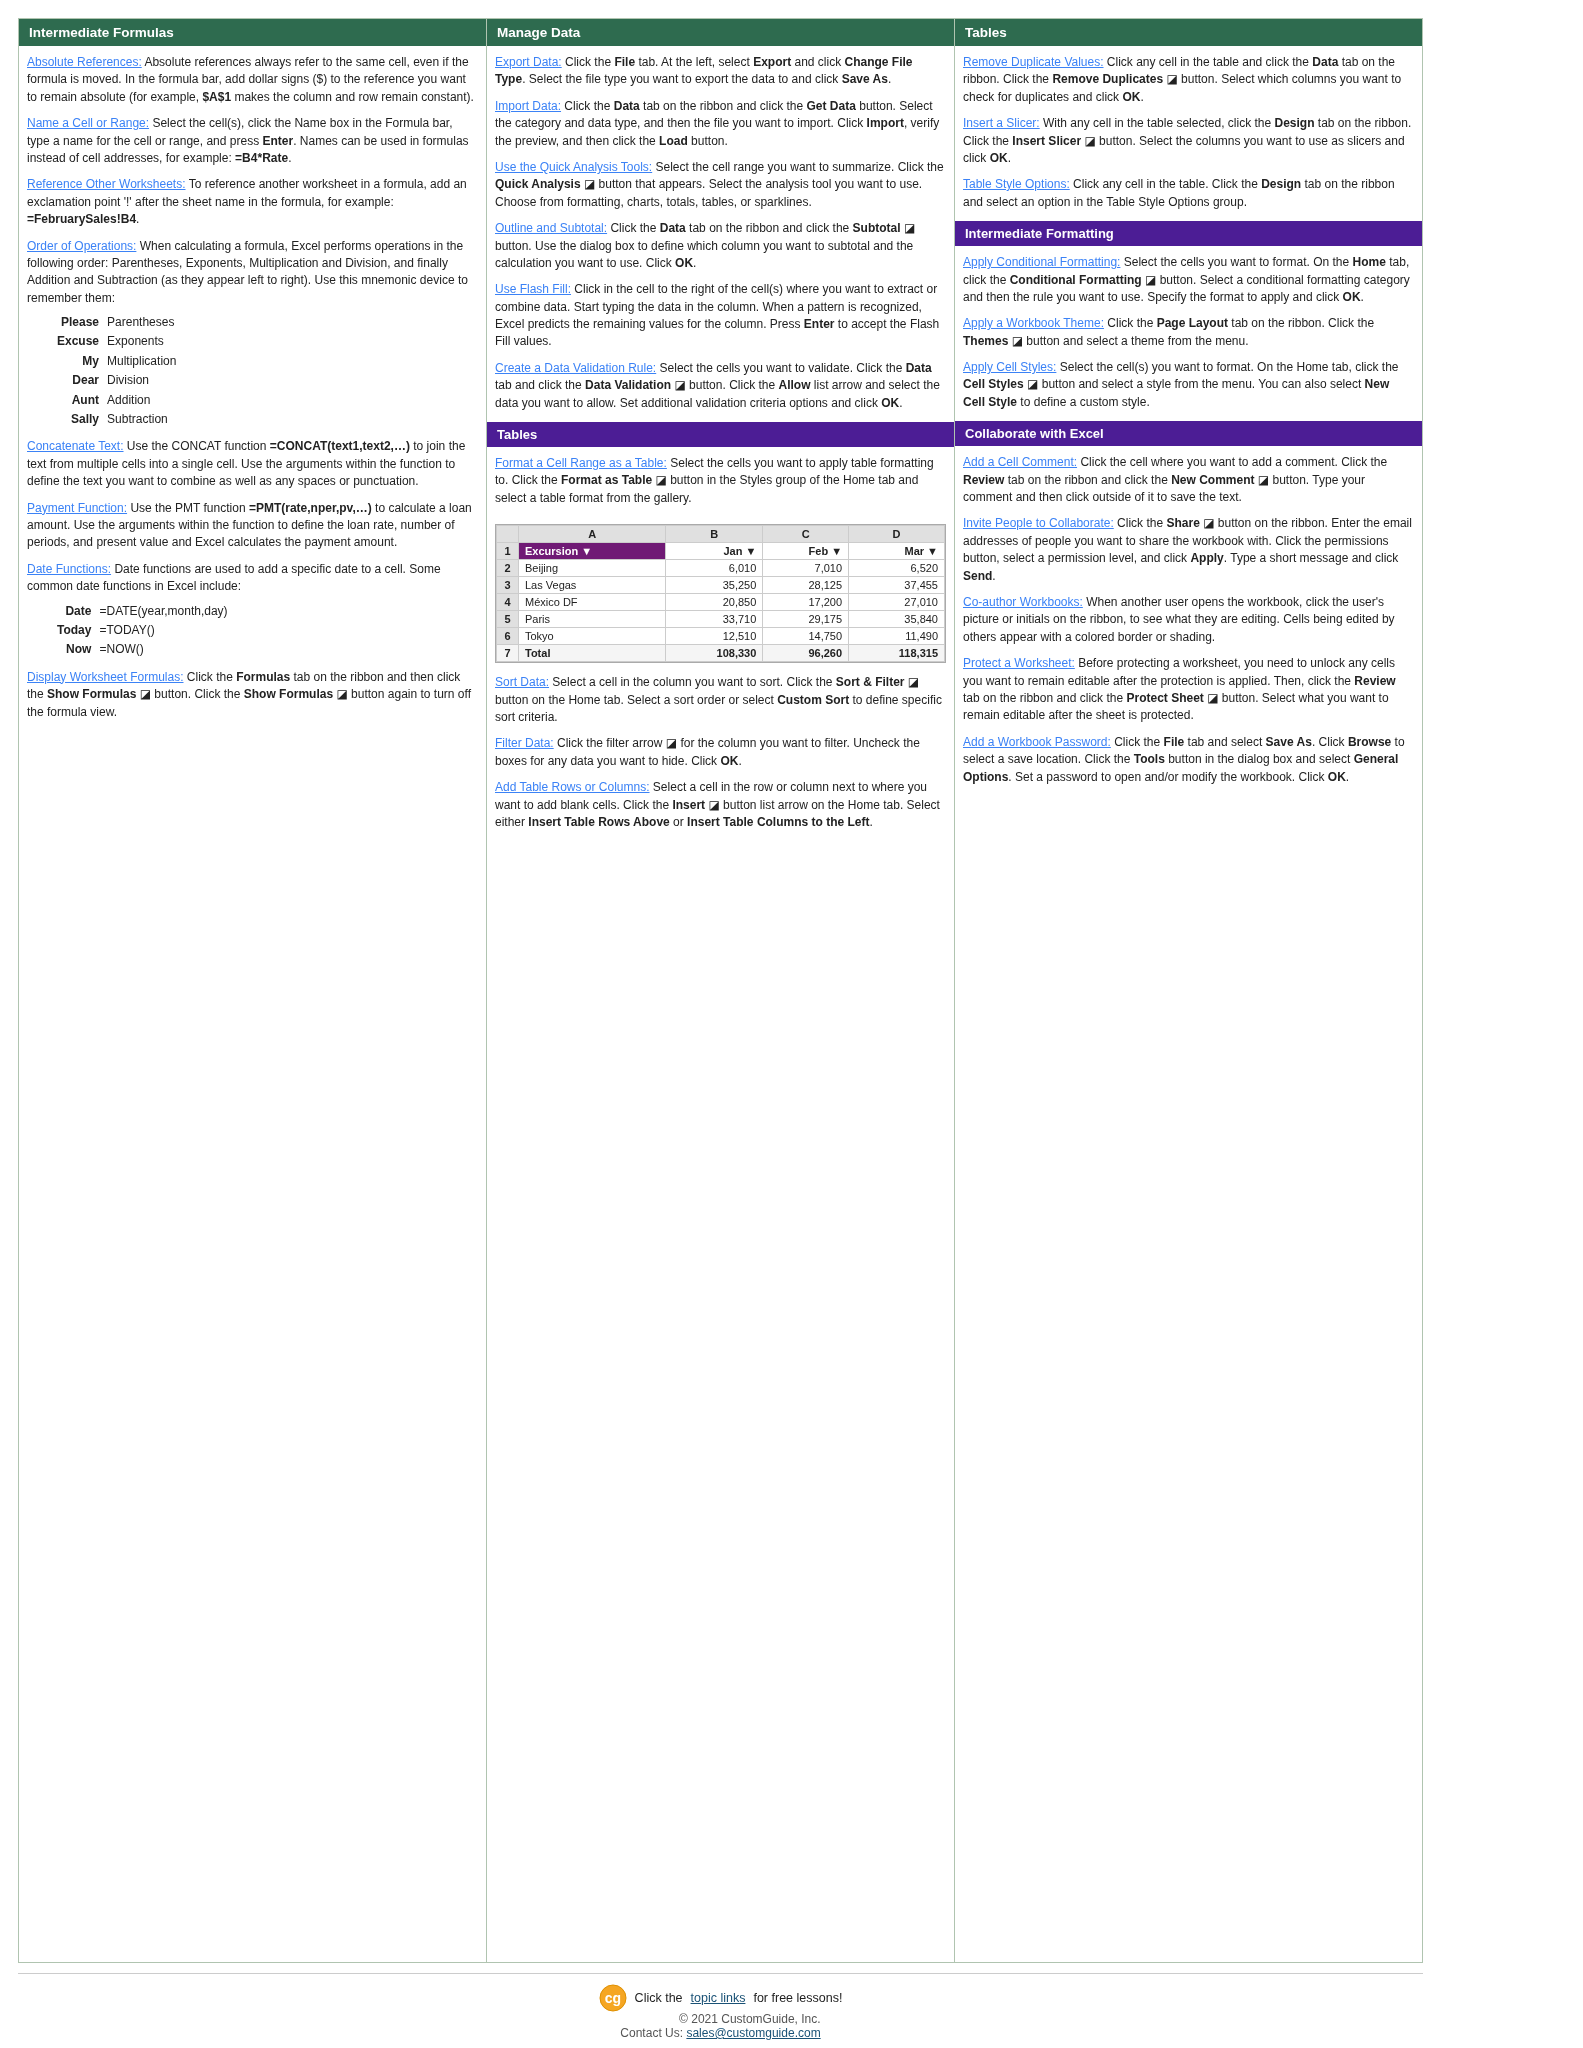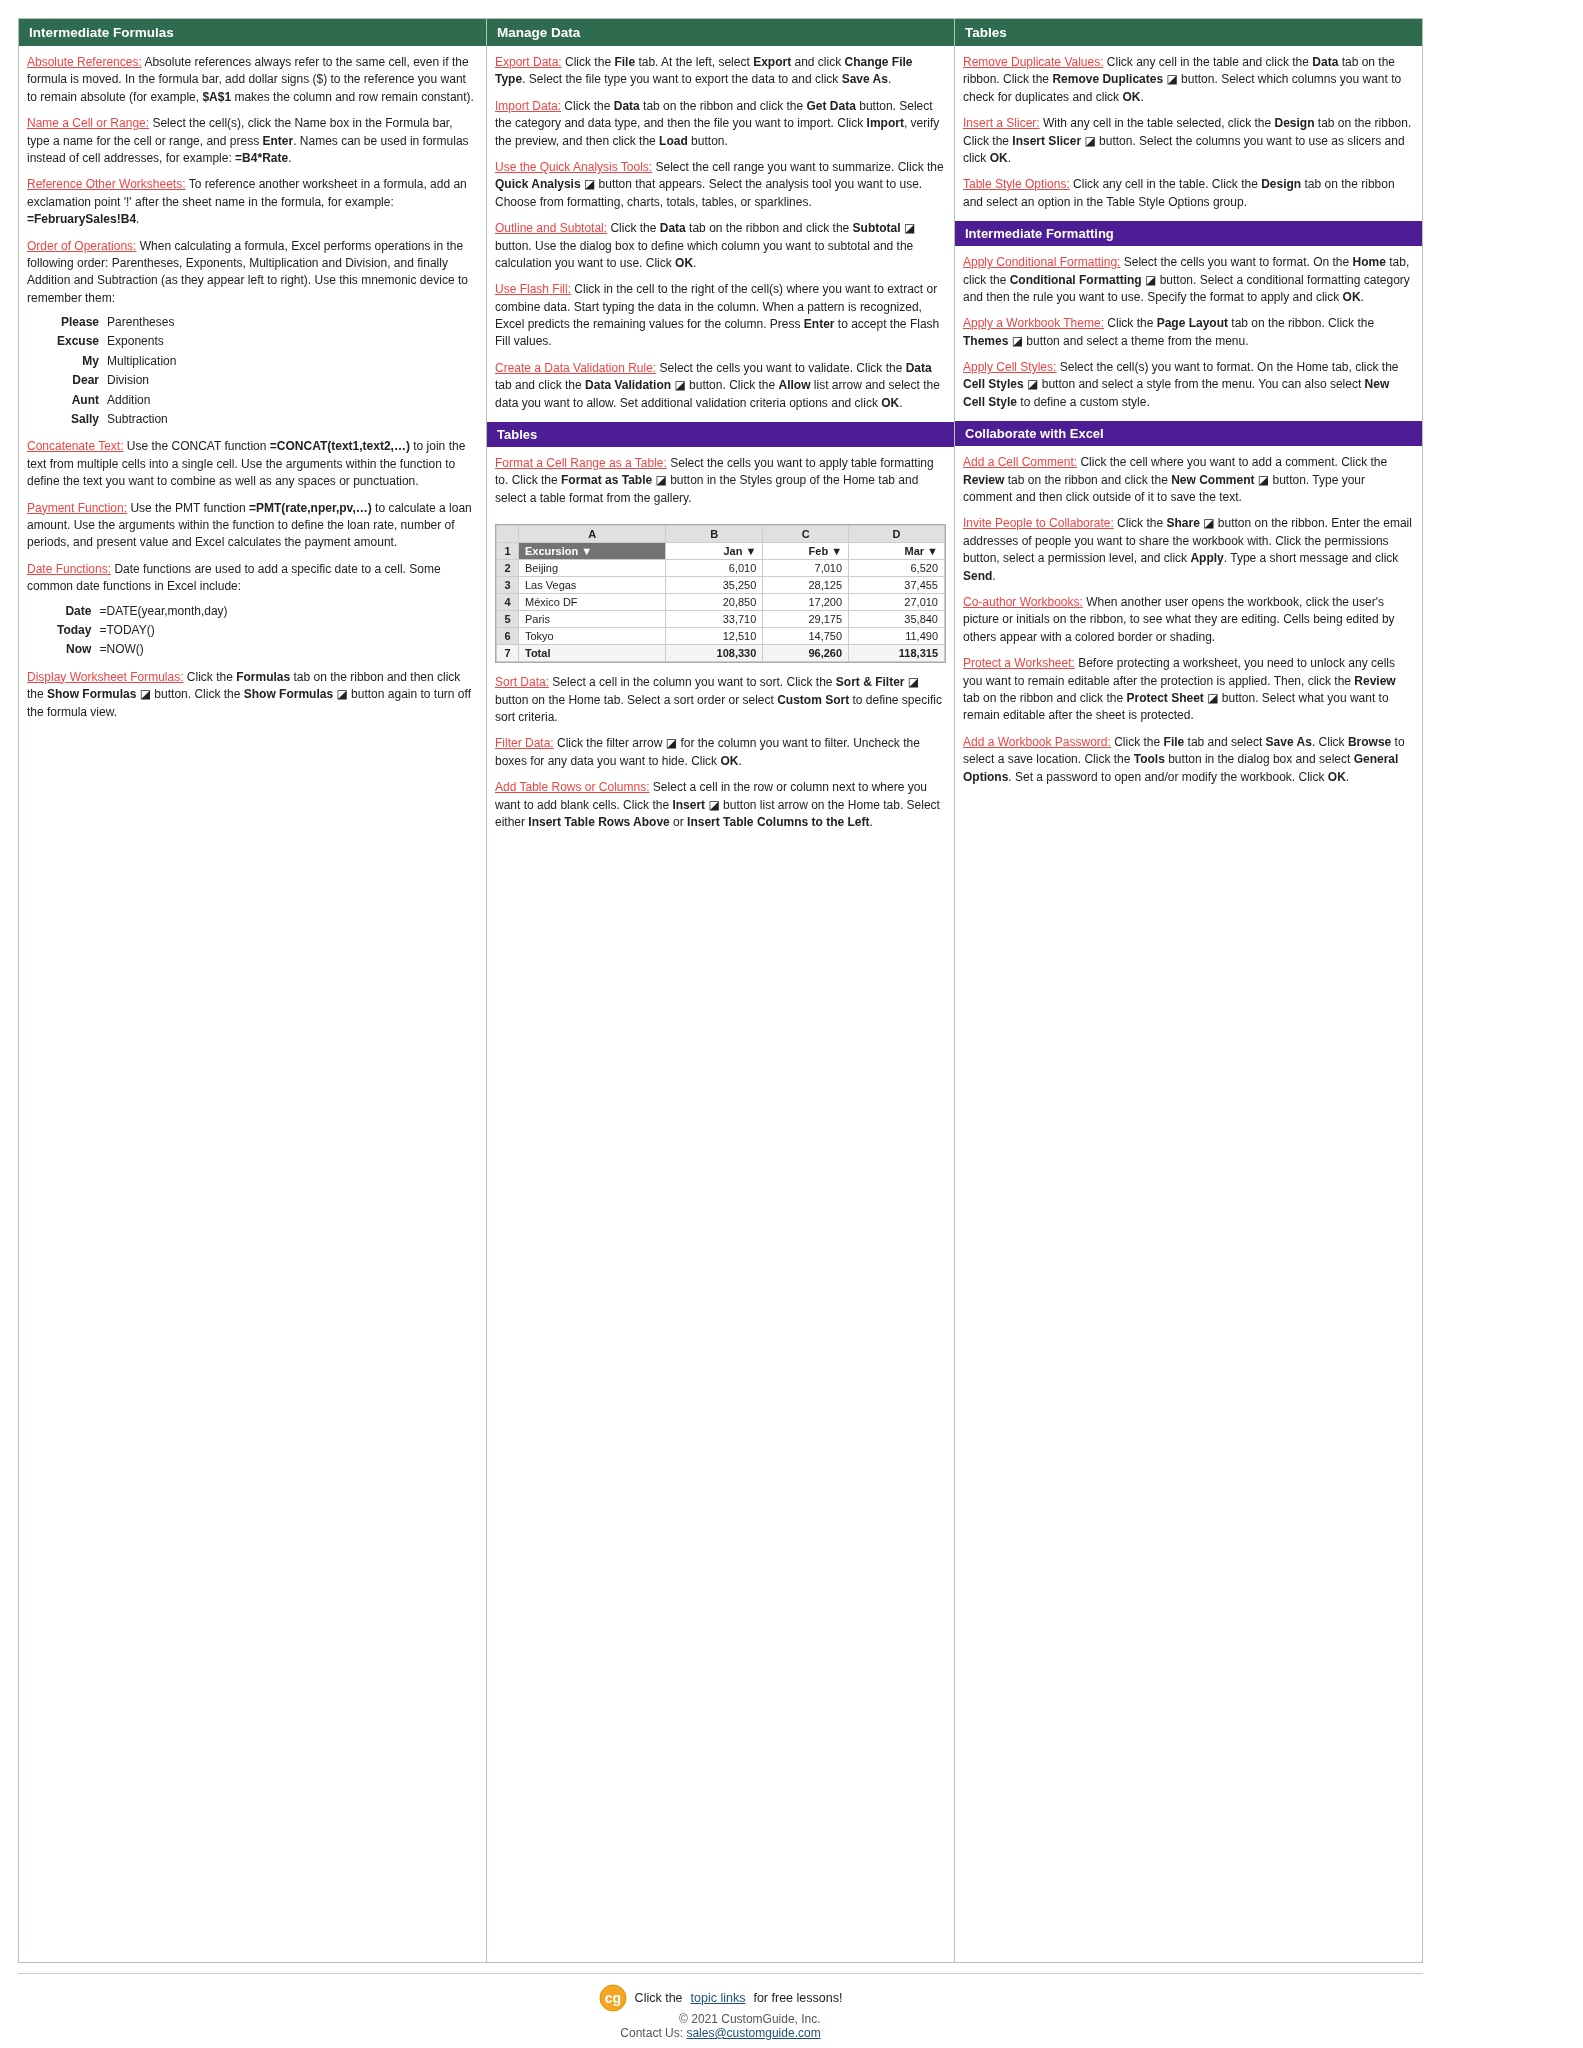--- a/index.html
+++ b/index.html
@@ -44,21 +44,21 @@
       font-weight: bold;
       font-size: 13px;
       padding: 5px 10px;
       margin: 10px -8px 8px -8px;
     }
     .entry {
       margin-bottom: 9px;
       line-height: 1.45;
     }
     .entry-title {
-      color: #ef4444;
+      color: #3b82f6;
       text-decoration: underline;
       font-weight: normal;
     }
     a { color: #1a5276; text-decoration: underline; }
     .mnemonic-table {
       margin: 6px 0 6px 30px;
       border-collapse: collapse;
     }
     .mnemonic-table td {
       padding: 1px 14px 1px 0;
@@ -105,21 +105,21 @@
       text-align: center;
     }
     .spreadsheet td:first-child {
       background: #e0e0e0;
       font-weight: bold;
       text-align: center;
       width: 22px;
     }
     .spreadsheet .col-a { text-align: left; }
     .spreadsheet .total-row td { font-weight: bold; background: #f5f5f5; }
-    .spreadsheet .col-excursion { background: #737373; color: #fff; text-align: left; font-weight: bold;}
+    .spreadsheet .col-excursion { background: #701a75; color: #fff; text-align: left; font-weight: bold;}
 
     .footer {
       display: flex;
       justify-content: space-between;
       align-items: center;
       padding: 10px 10px 8px 10px;
       border-top: 1px solid #ccc;
       margin-top: 10px;
       background: #fff;
       flex-direction: column;

